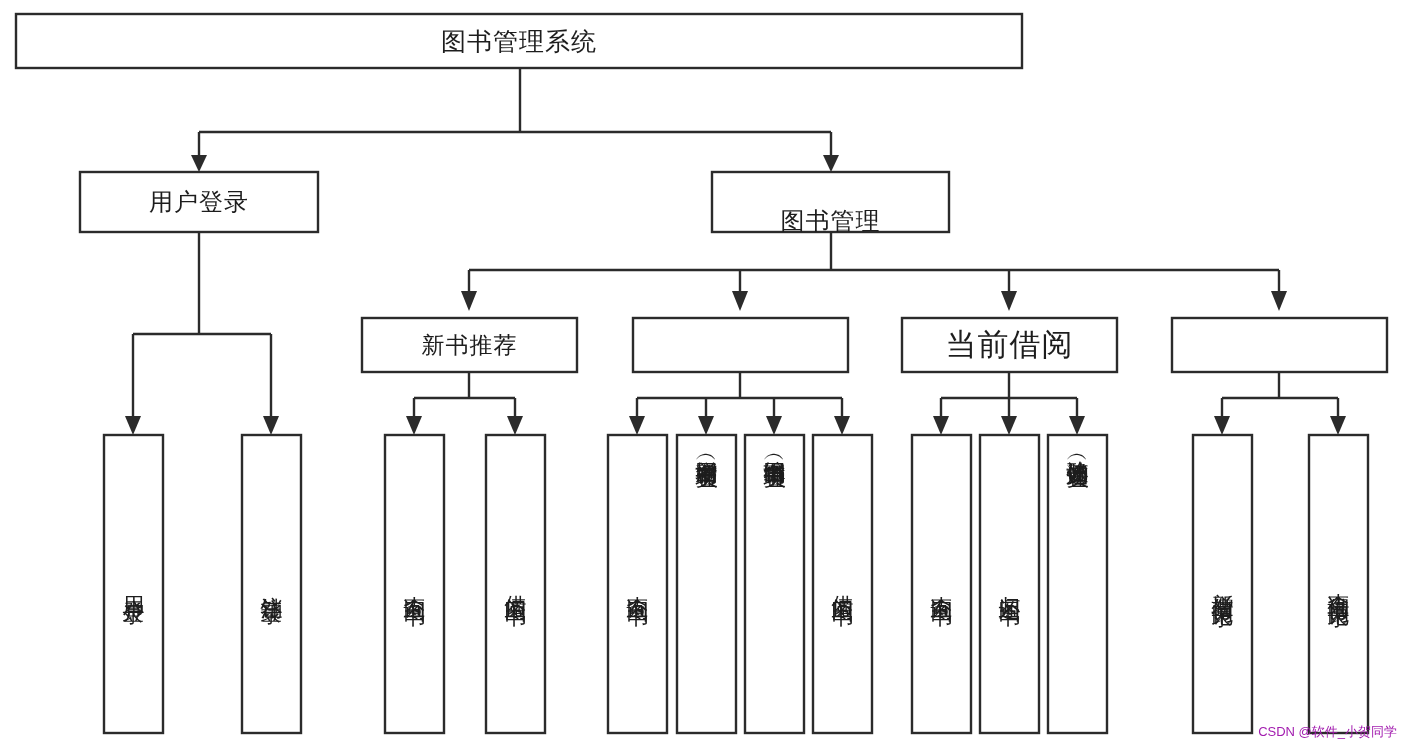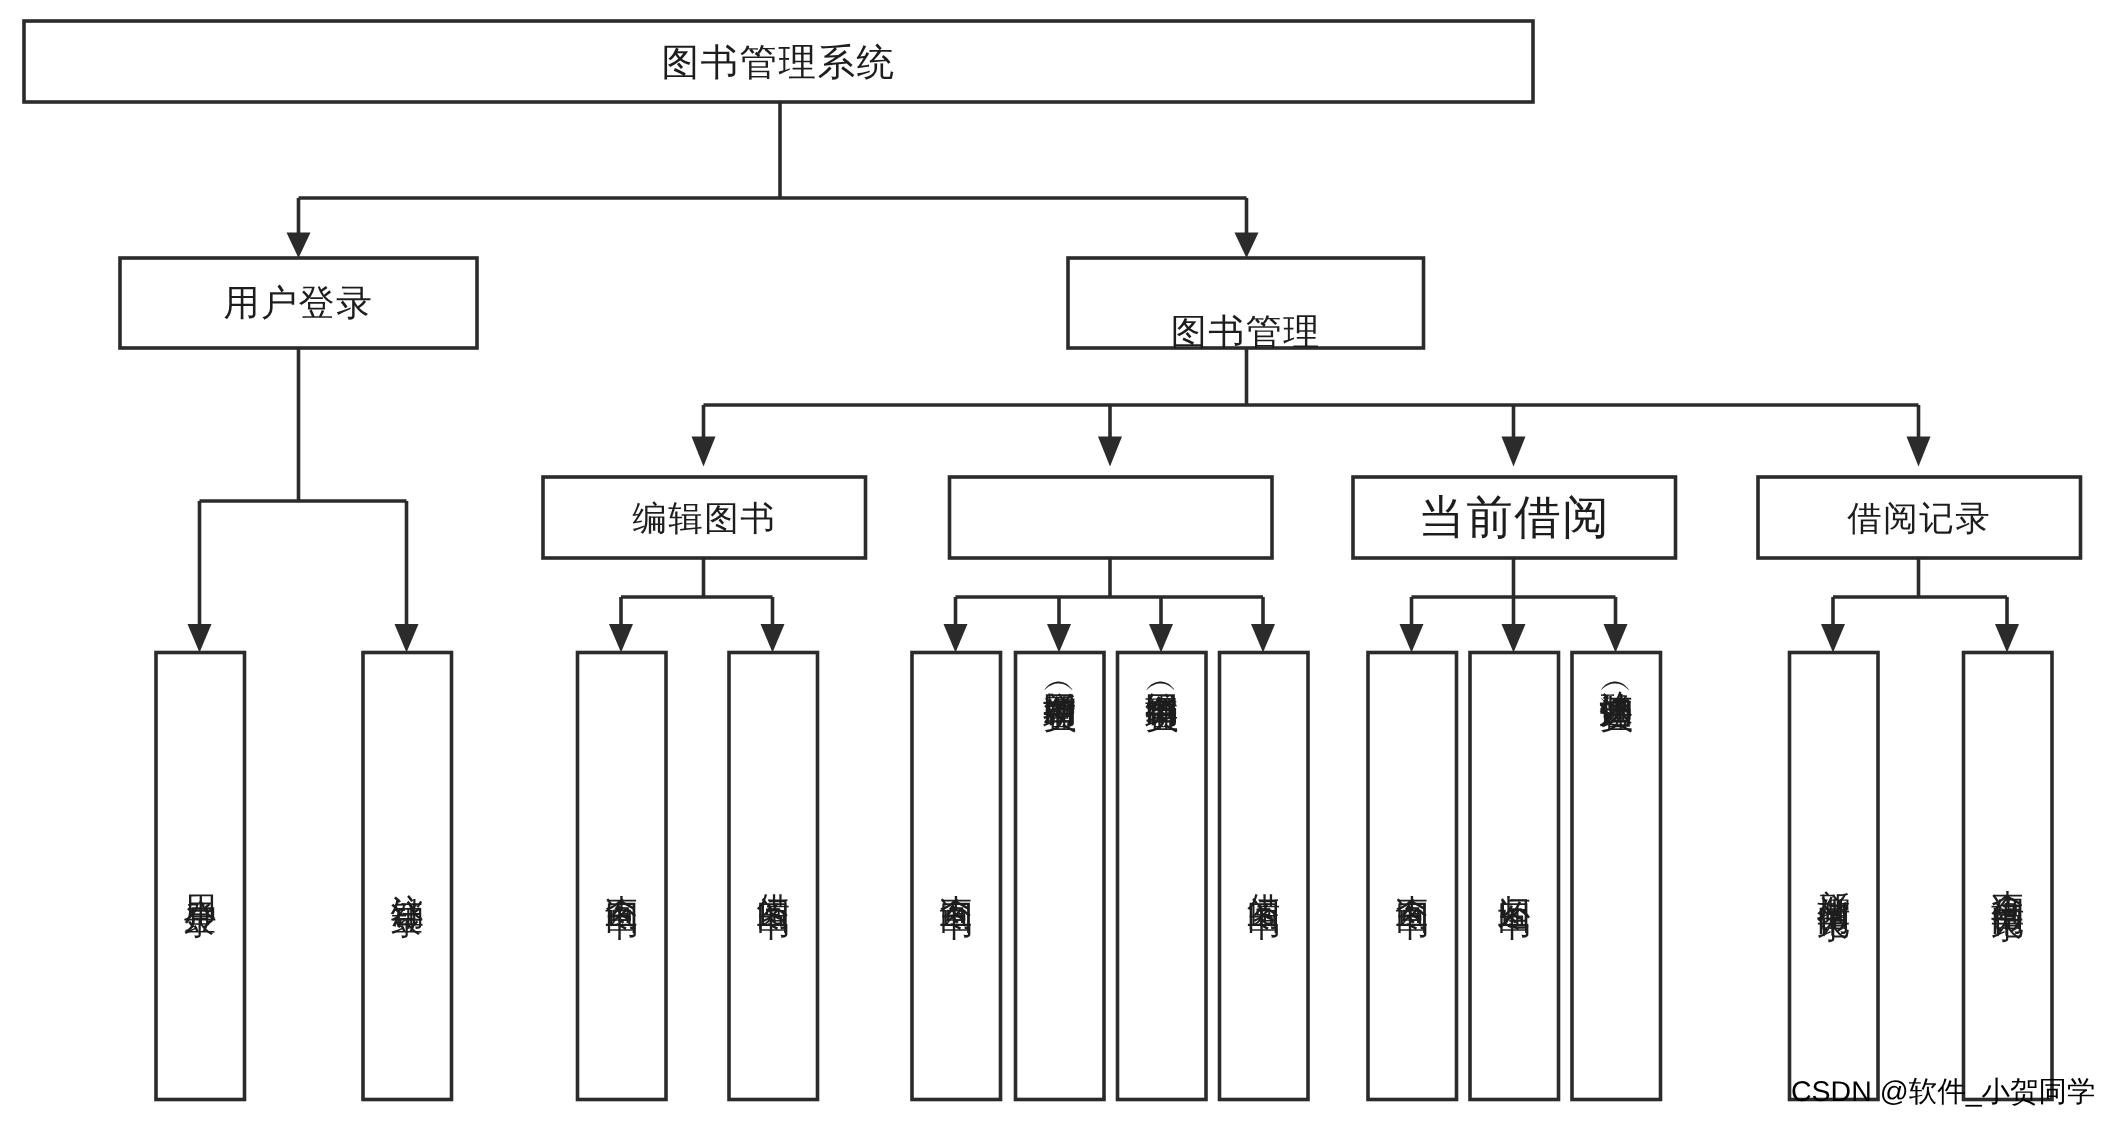--- a/index.html
+++ b/index.html
@@ -72,22 +72,22 @@
     font-family: "Liberation Sans", "DejaVu Sans", sans-serif;
     color: #1d1d1d;
     white-space: nowrap;
     letter-spacing: 1px;
   }
   .watermark {
     position: absolute;
     right: 8px;
     bottom: 6px;
     font-family: "Liberation Sans", "DejaVu Sans", sans-serif;
-    font-size: 19px;
-    color: #000000;
+    font-size: 13px;
+    color: #a21caf;
     white-space: nowrap;
     pointer-events: none;
     margin-top: 22px;
   }
 </style>
 </head>
 <body>
 
 <div id="diagram-root">
 
@@ -186,28 +186,25 @@
   </div>
 
   <div class="hlabel-wrap" style="left:80px; top:172px; width:238px; height:60px;">
     <span class="hlabel-text" style="font-size:24px;">用户登录</span>
   </div>
   <div class="hlabel-wrap" style="left:712px; top:172px; width:237px; height:60px;">
     <span class="hlabel-text" style="font-size:24px;margin-top:38px;">图书管理</span>
   </div>
 
   <div class="hlabel-wrap" style="left:362px; top:318px; width:215px; height:54px;">
-    <span class="hlabel-text" style="font-size:23px;">编辑图书</span>
+    <span class="hlabel-text" style="font-size:23px;">新书推荐</span>
   </div>
   <div class="hlabel-wrap" style="left:902px; top:318px; width:215px; height:54px;">
     <span class="hlabel-text" style="font-size:31px;">当前借阅</span>
   </div>
-  <div class="hlabel-wrap" style="left:1172px; top:318px; width:215px; height:54px;">
-    <span class="hlabel-text" style="font-size:23px;">借阅记录</span>
-  </div>
 
   <div class="vlabel-wrap" style="left:104px; top:435px; width:59px; height:298px;">
     <span class="vlabel-text">用户登录</span>
   </div>
   <div class="vlabel-wrap" style="left:242px; top:435px; width:59px; height:298px;">
     <span class="vlabel-text">注销登录</span>
   </div>
 
   <div class="vlabel-wrap" style="left:385px; top:435px; width:59px; height:298px;">
     <span class="vlabel-text">查询图书</span>

